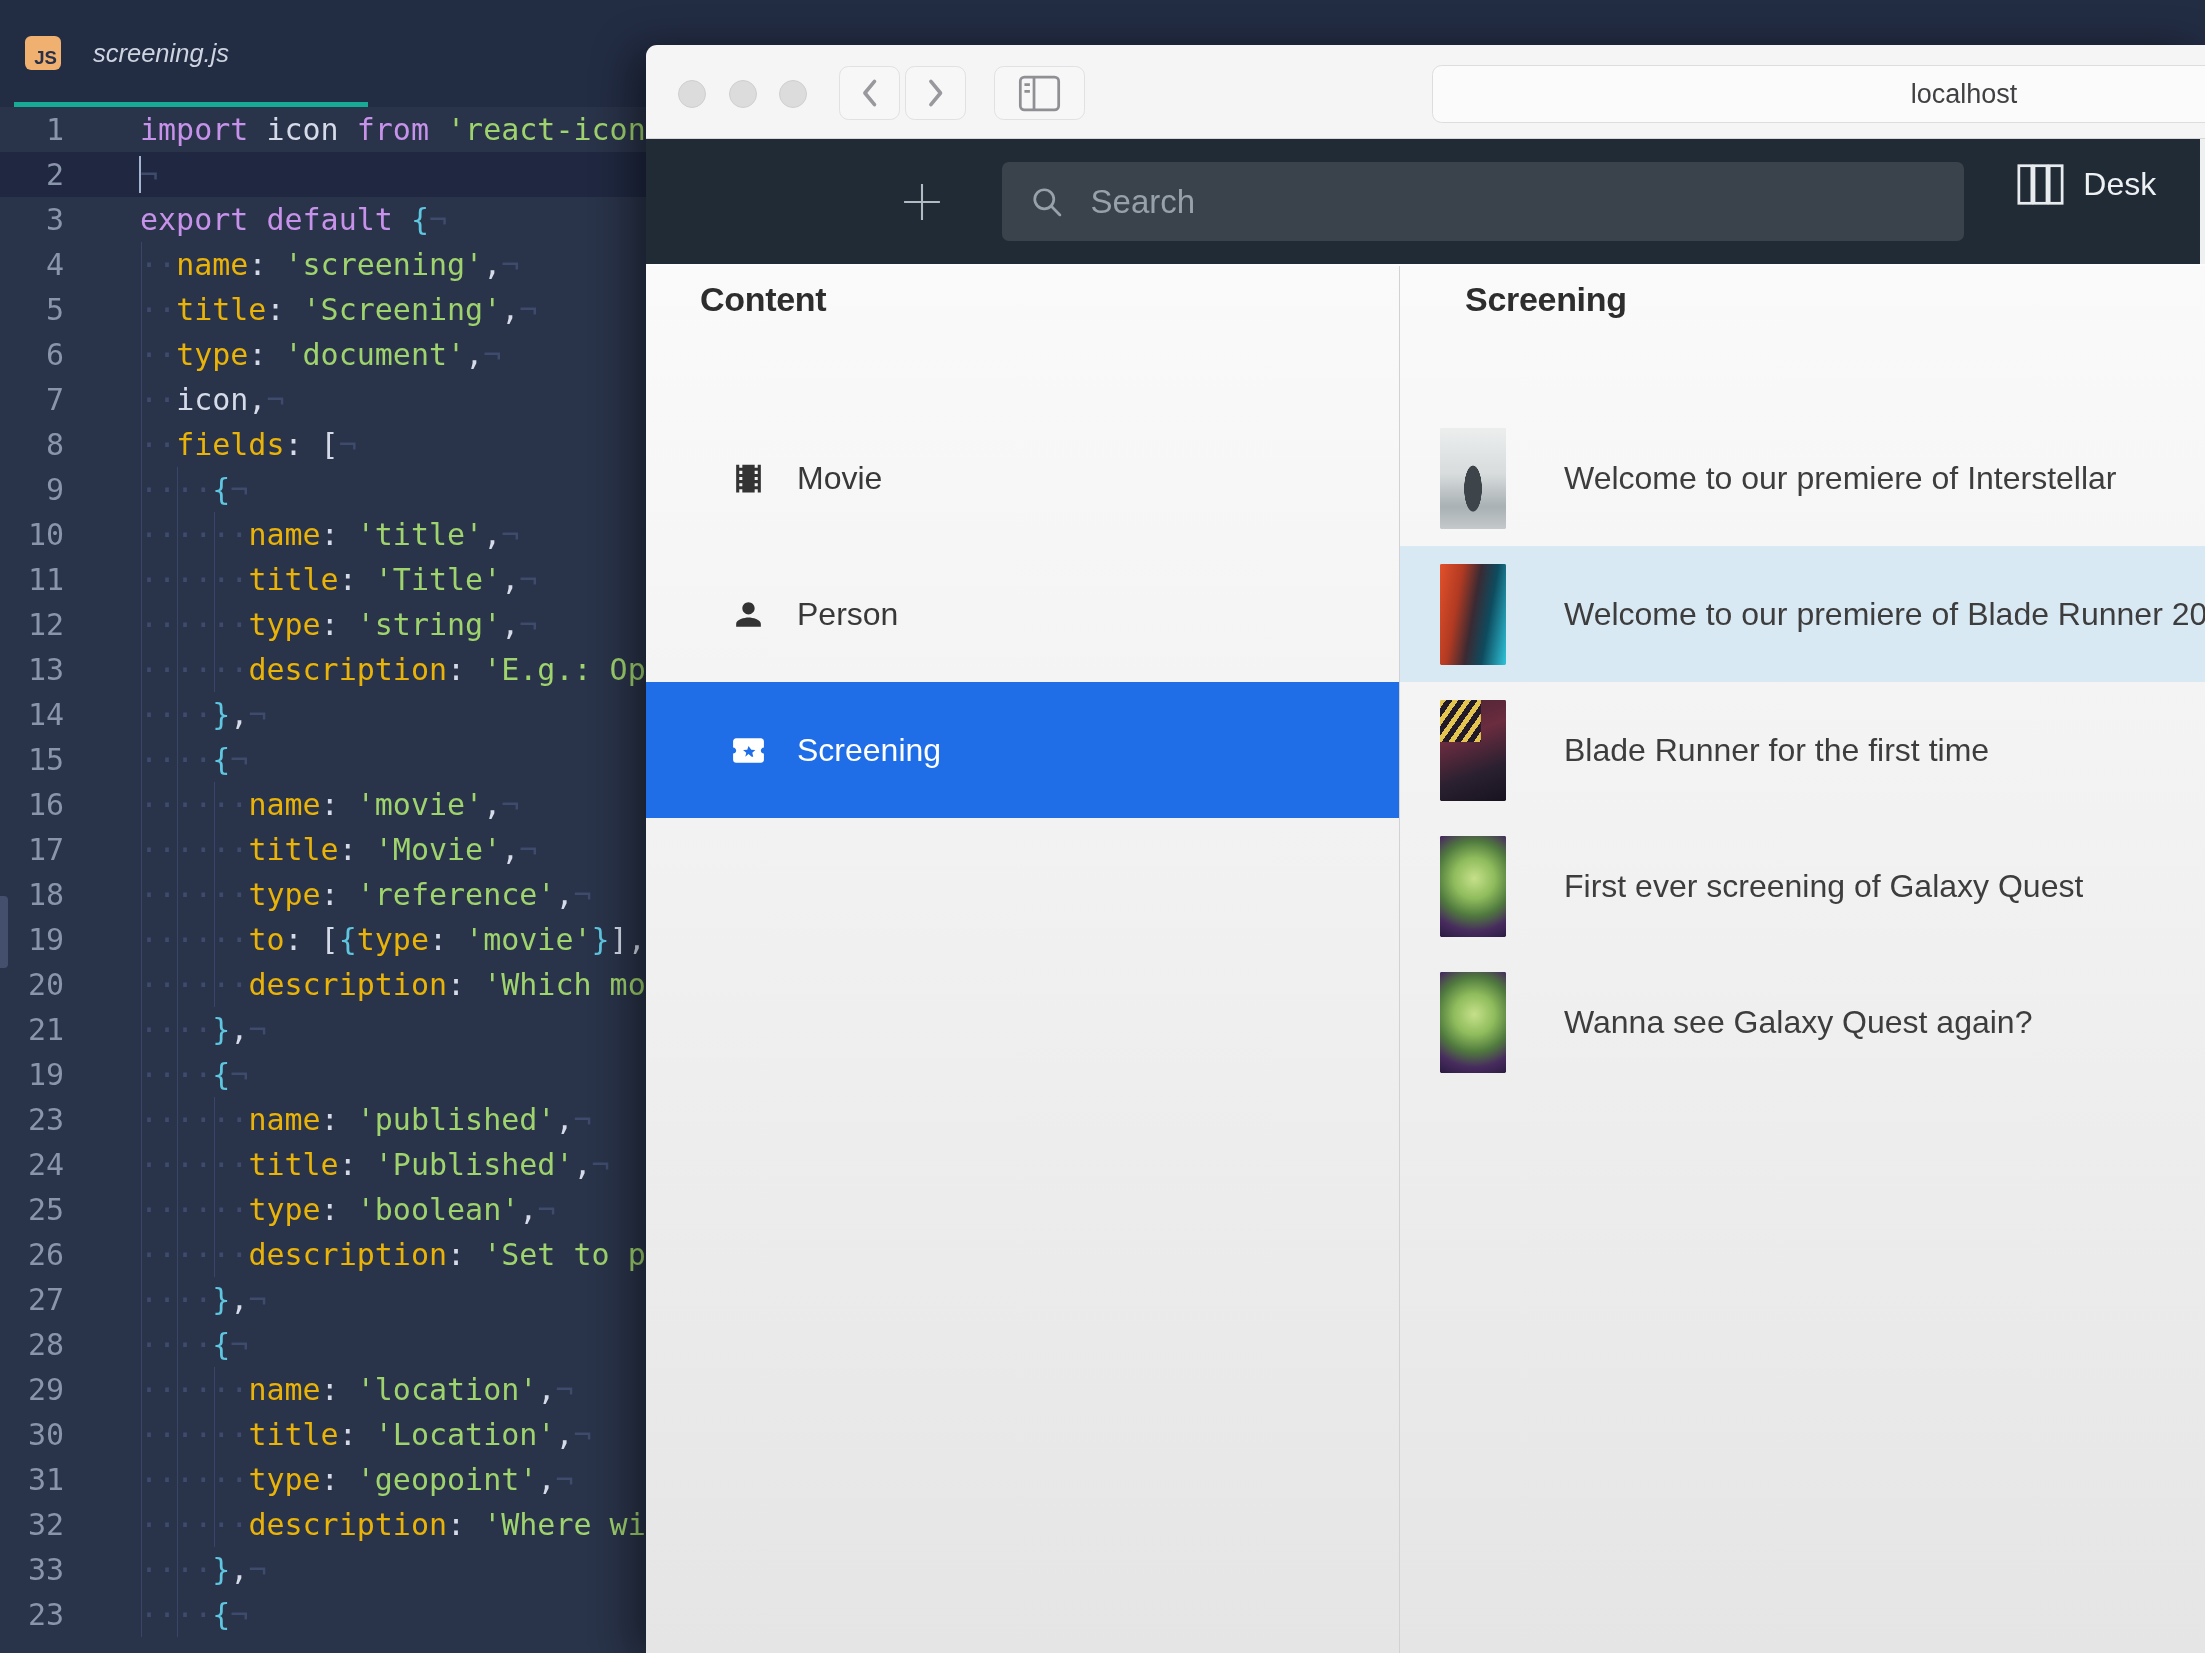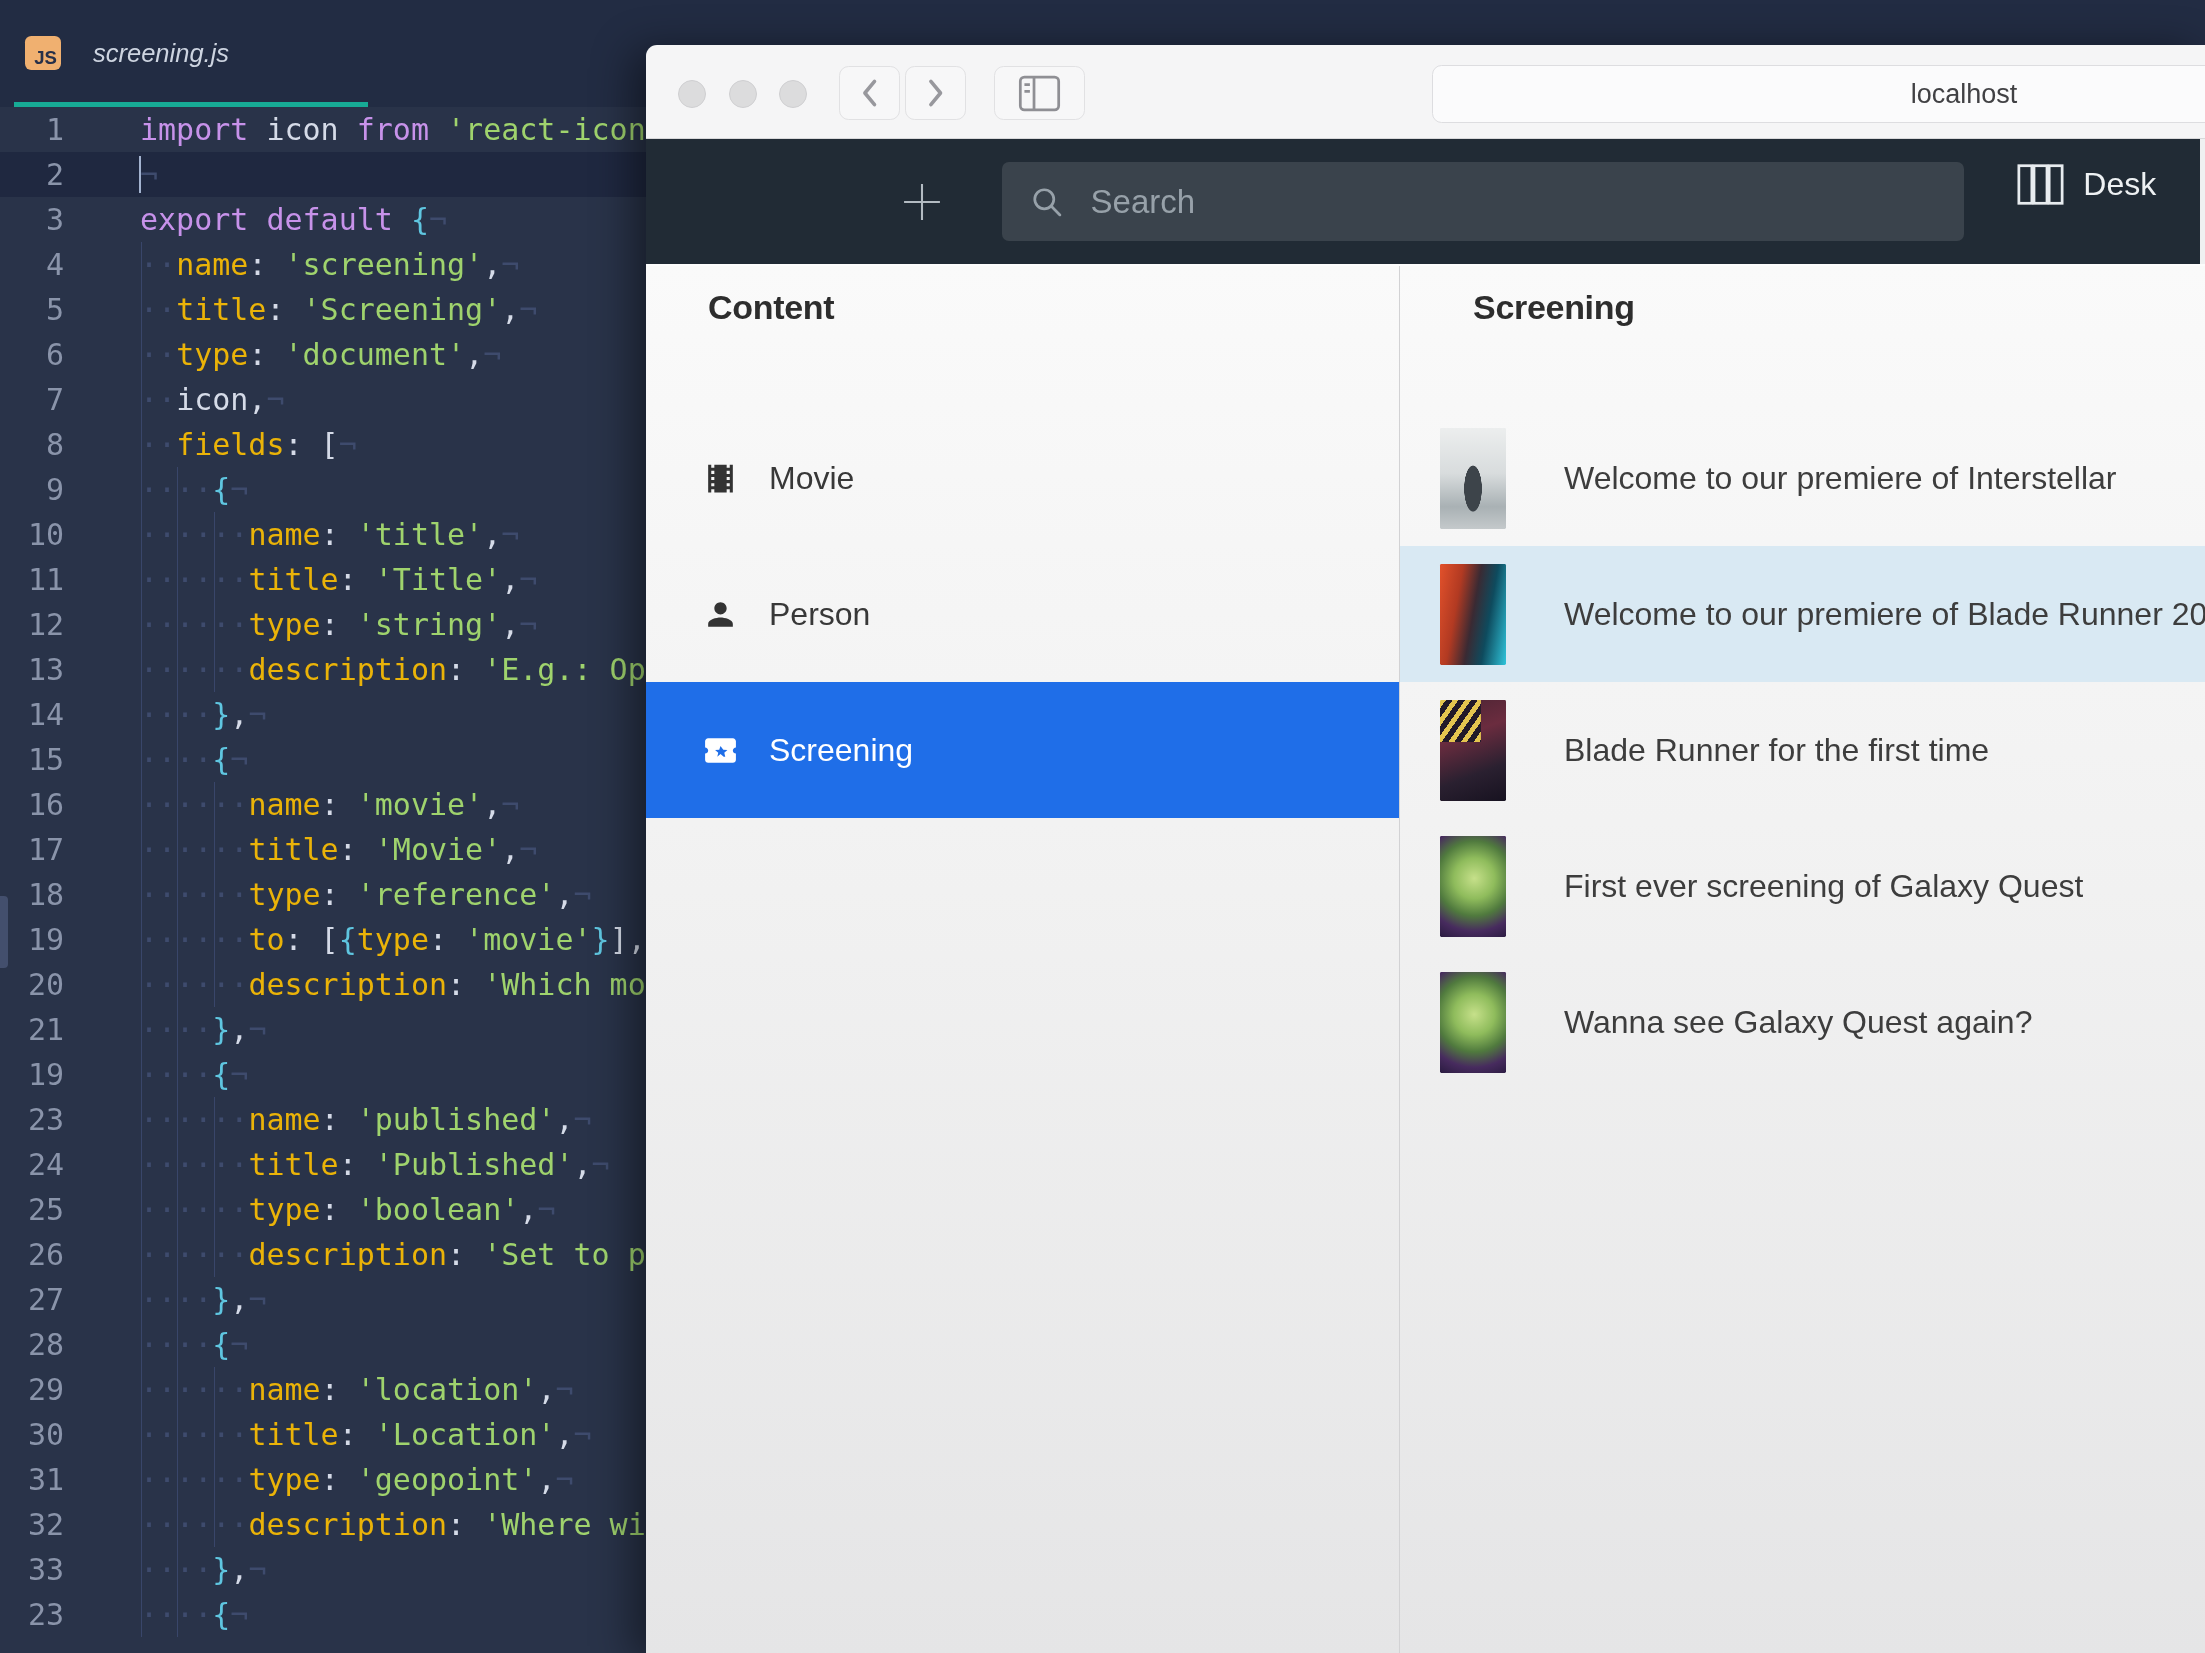--- a/index.html
+++ b/index.html
@@ -61,26 +61,26 @@
   #search-input::placeholder{color:#97a1a9;}
   #desk{position:absolute;left:1371px;top:0;height:91px;display:flex;align-items:center;}
   #desk-label{margin-left:19.3px;font-size:32px;color:#eef1f3;}
   #appbar-end-sliver{position:absolute;right:0;top:0;width:4.8px;height:125px;background:#eff0f1;}
 
   #panes{position:absolute;top:219px;left:0;right:0;bottom:0;border-top:2.1px solid #fdfdfd;box-sizing:border-box;}
   .pane{position:absolute;top:0;bottom:0;background:linear-gradient(180deg,#fafafa 0%,#f1f1f1 45%,#e5e5e6 100%);}
   #content-pane{left:0;width:753px;}
   #pane-divider{position:absolute;left:753px;top:0;bottom:0;width:1.4px;background:#d2d2d4;}
   #doc-pane{left:754px;right:0;}
-  .pane h2{position:absolute;top:5.5px;margin:16px;font-size:34px;font-weight:bold;color:#2d2d2d;letter-spacing:-0.3px;}
+  .pane h2{position:absolute;top:5.5px;margin:8px;font-size:34px;font-weight:bold;color:#2d2d2d;letter-spacing:-0.3px;}
   #content-pane h2{left:46px;}
   #doc-pane h2{left:57px;}
   .list{position:absolute;top:144px;left:0;right:0;}
 
-  .c-row{height:136px;display:flex;align-items:center;padding-left:56px;box-sizing:border-box;cursor:pointer;}
+  .c-row{height:136px;display:flex;align-items:center;padding-left:84px;box-sizing:border-box;cursor:pointer;}
   .c-row .cicon{width:37px;height:37px;flex:0 0 auto;display:flex;align-items:center;justify-content:center;}
   .c-row .clabel{margin-left:30px;font-size:32px;color:#383838;}
   .c-row.selected{background:var(--sel-blue);}
   .c-row.selected .clabel{color:#ffffff;}
 
   .d-row{height:136px;display:flex;align-items:center;padding-left:40px;box-sizing:border-box;cursor:pointer;}
   .d-row.selected{background:var(--row-hl);}
   .thumb{width:66px;height:101px;flex:0 0 auto;border-radius:1.4px;}
   .d-row .dtitle{margin-left:58px;font-size:32px;color:#3d3d3d;white-space:nowrap;overflow:hidden;}
 

